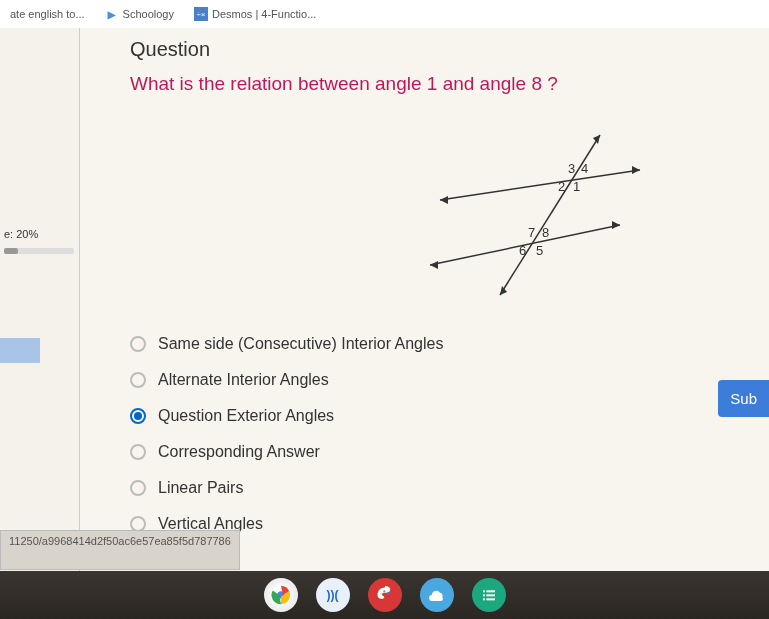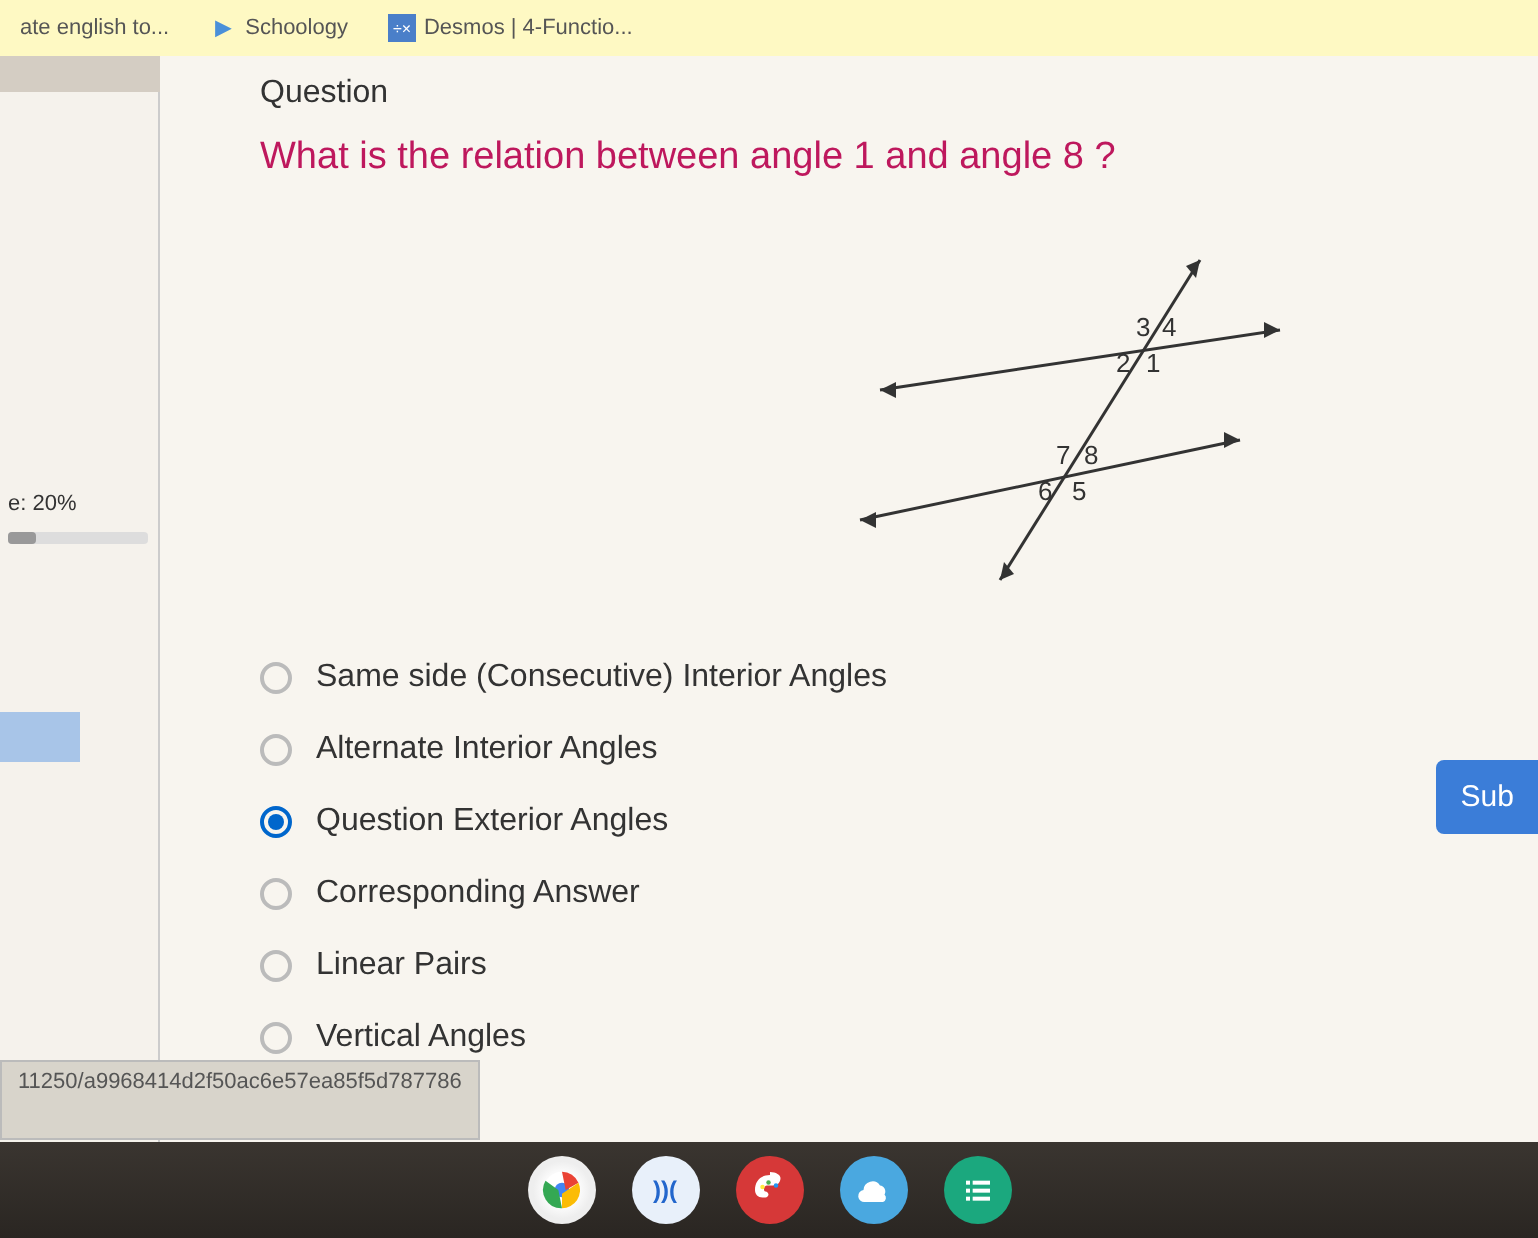--- a/index.html
+++ b/index.html
@@ -6,21 +6,21 @@
     body {
       font-family: -apple-system, BlinkMacSystemFont, "Segoe UI", Arial, sans-serif;
       background: #d4cdc3;
       width: 769px;
       height: 619px;
       overflow: hidden;
       position: relative;
     }
     .tabs-bar {
       height: 28px;
-      background: #fef9c3;
+      background: #ffffff;
       display: flex;
       align-items: center;
       padding: 0 4px;
       gap: 8px;
       font-size: 11px;
       color: #555;
     }
     .tab {
       display: flex;
       align-items: center;
@@ -33,21 +33,21 @@
       display: inline-flex;
       align-items: center;
       justify-content: center;
       font-size: 10px;
     }
     .tab-icon.p { color: #4a90d9; font-weight: bold; }
     .tab-icon.d { background: #4a7fc9; color: white; font-size: 8px; padding: 1px; }
     .left-panel {
       position: absolute;
       left: 0;
-      top: 46px;
+      top: 28px;
       width: 80px;
       height: 560px;
       background: #f5f2ec;
       border-right: 1px solid #ccc;
     }
     .progress-label {
       position: absolute;
       top: 200px;
       left: 4px;
       font-size: 11px;
@@ -79,21 +79,21 @@
     .main-content {
       position: absolute;
       left: 80px;
       top: 28px;
       right: 0;
       bottom: 30px;
       background: #f8f5ef;
       padding: 10px 40px 10px 50px;
     }
     .question-label {
-      font-size: 16px;
+      font-size: 20px;
       color: #333;
       font-weight: 500;
       margin-bottom: 12px;
     }
     .question-text {
       font-size: 19px;
       color: #be185d;
       margin-bottom: 30px;
     }
     .diagram-area {

